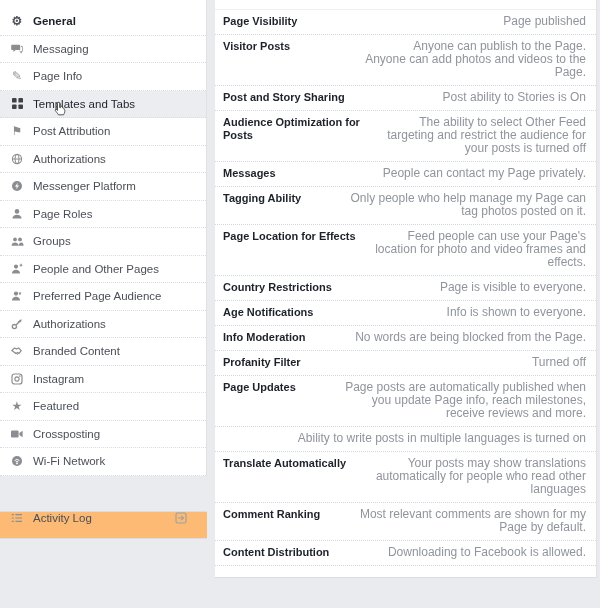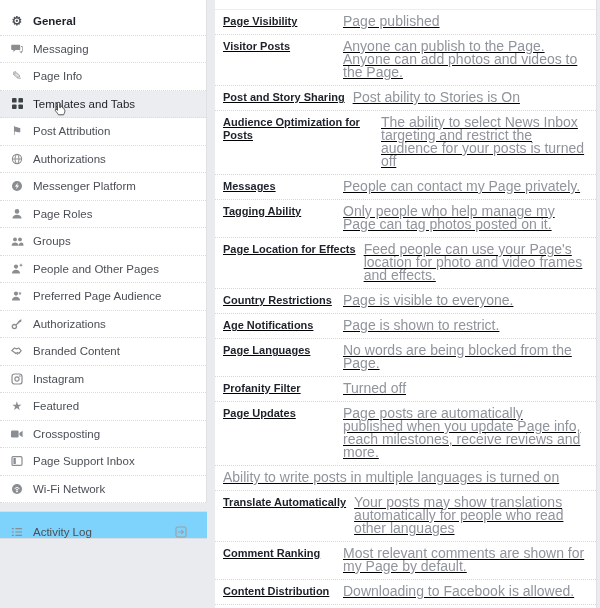--- a/index.html
+++ b/index.html
@@ -16,40 +16,40 @@
              color:#4b4f56;font-size:11.5px;}
   .side-item .icn{flex:0 0 14px;width:14px;margin-right:9px;text-align:center;
                   color:#8a8d91;font-size:12px;line-height:1;display:flex;
                   align-items:center;justify-content:center;}
   .side-item.sel{background:#ebedf0;color:#1d2129;}
   .side-item.bold{font-weight:bold;color:#1d2129;}
   .side-item.bold .icn{color:#4b4f56;}
   svg{display:block;}
 
   .activity-row{position:absolute;left:0;top:511px;width:207px;height:28px;
-                background:#7dd3fc;border-top:1px solid #dadde1;border-bottom:1px solid #dadde1;
-                box-sizing:border-box;display:flex;align-items:flex-end;padding:0 10px;
+                background:#fdba74;border-top:1px solid #dadde1;border-bottom:1px solid #dadde1;
+                box-sizing:border-box;display:flex;align-items:flex-start;padding:0 10px;
                 color:#4b4f56;font-size:11.5px;cursor:pointer;}
   .activity-row .icn{flex:0 0 14px;width:14px;margin-right:9px;display:flex;
                      align-items:center;justify-content:center;}
   .activity-row .spacer{flex:1;}
 
   .cursor{position:absolute;left:54px;top:101px;z-index:5;pointer-events:none;}
 
   
   .content{position:absolute;left:215px;top:0;width:382px;background:#fff;
            box-sizing:border-box;border-right:1px solid #dfe1e5;
            border-bottom:1px solid #dadde1;}
   .content-top{height:9px;border-bottom:1px solid #eceef0;}
   .srow{display:flex;align-items:flex-start;padding:5px 10px 6px 8px;
-        border-bottom:1px dotted #d3d6db;cursor:pointer;text-decoration:underline;}
+        border-bottom:1px dotted #d3d6db;cursor:pointer;}
   .srow:last-child{border-bottom:none;}
   .srow .lbl{flex:0 0 auto;min-width:112px;max-width:150px;margin-right:8px;
              font-size:11px;font-weight:bold;color:#1d2129;line-height:13px;}
-  .srow .dsc{flex:1;font-size:14px;color:#90949c;line-height:13px;white-space:pre-line;}
+  .srow .dsc{flex:1;font-size:12px;color:#90949c;line-height:13px;white-space:pre-line;text-align:right;}
 </style>
 </head>
 <body>
 
 <div class="app">
 
   <aside class="sidebar">
     <ul class="side-list">
 
       <li class="side-item bold">
@@ -193,29 +193,20 @@
       <li class="side-item">
         <span class="icn">
           <svg width="12" height="10" viewBox="0 0 12 10">
               <rect x="0" y="1.6" width="7.6" height="6.8" rx="1.2" fill="#8a8d91"></rect>
               <path d="M8.4 4 11.6 1.8v6.4L8.4 6z" fill="#8a8d91"></path>
             </svg>
         </span>
         <span>Crossposting</span>
       </li>
 
-      <li class="side-item">
-        <span class="icn">
-          <svg width="12" height="12" viewBox="0 0 12 12">
-              <rect x="1" y="1.6" width="10" height="8.8" rx="1.2" fill="none" stroke="#8a8d91" stroke-width="1.2"></rect>
-              <rect x="2.4" y="3" width="2.4" height="6" fill="#8a8d91"></rect>
-            </svg>
-        </span>
-        <span>Page Support Inbox</span>
-      </li>
 
       <li class="side-item">
         <span class="icn">
           <svg width="12" height="12" viewBox="0 0 12 12">
               <circle cx="6" cy="6" r="5" fill="#8a8d91"></circle>
               <path d="M3.6 5.6a3.4 3.4 0 0 1 4.8 0" fill="none" stroke="#fff" stroke-width="1"></path>
               <path d="M4.8 7a1.8 1.8 0 0 1 2.4 0" fill="none" stroke="#fff" stroke-width="1"></path>
               <circle cx="6" cy="8.4" r=".9" fill="#fff"></circle>
             </svg>
         </span>
@@ -257,44 +248,44 @@
       <span class="lbl">Visitor Posts</span>
       <span class="dsc">Anyone can publish to the Page.
 Anyone can add photos and videos to the Page.</span>
     </div>
     <div class="srow">
       <span class="lbl">Post and Story Sharing</span>
       <span class="dsc">Post ability to Stories is On</span>
     </div>
     <div class="srow">
       <span class="lbl">Audience Optimization for Posts</span>
-      <span class="dsc">The ability to select News Inbox targeting and restrict the audience for your posts is turned off</span>
+      <span class="dsc">The ability to select Other Feed targeting and restrict the audience for your posts is turned off</span>
     </div>
     <div class="srow">
       <span class="lbl">Messages</span>
       <span class="dsc">People can contact my Page privately.</span>
     </div>
     <div class="srow">
       <span class="lbl">Tagging Ability</span>
       <span class="dsc">Only people who help manage my Page can tag photos posted on it.</span>
     </div>
     <div class="srow">
       <span class="lbl">Page Location for Effects</span>
       <span class="dsc">Feed people can use your Page's location for photo and video frames and effects.</span>
     </div>
     <div class="srow">
       <span class="lbl">Country Restrictions</span>
       <span class="dsc">Page is visible to everyone.</span>
     </div>
     <div class="srow">
       <span class="lbl">Age Notifications</span>
-      <span class="dsc">Page is shown to restrict.</span>
-    </div>
-    <div class="srow">
-      <span class="lbl">Page Languages</span>
+      <span class="dsc">Info is shown to everyone.</span>
+    </div>
+    <div class="srow">
+      <span class="lbl">Info Moderation</span>
       <span class="dsc">No words are being blocked from the Page.</span>
     </div>
     <div class="srow">
       <span class="lbl">Profanity Filter</span>
       <span class="dsc">Turned off</span>
     </div>
     <div class="srow">
       <span class="lbl">Page Updates</span>
       <span class="dsc">Page posts are automatically published when you update Page info, reach milestones, receive reviews and more.</span>
     </div>

